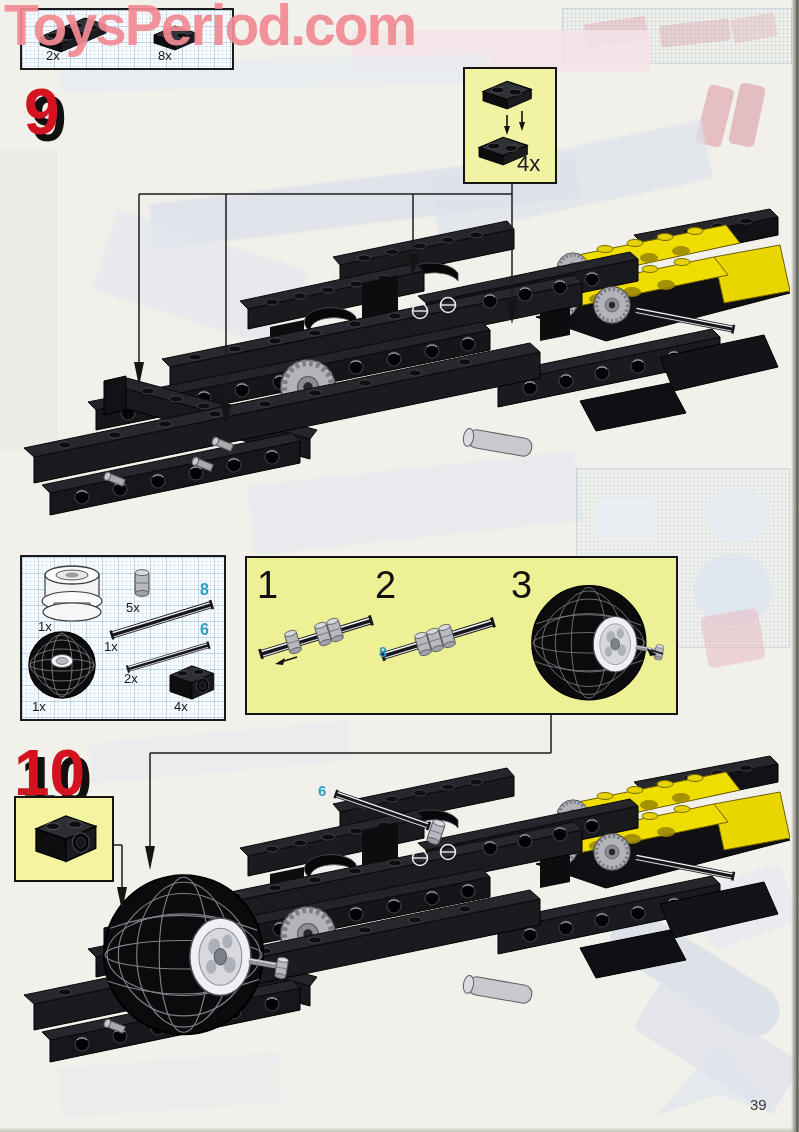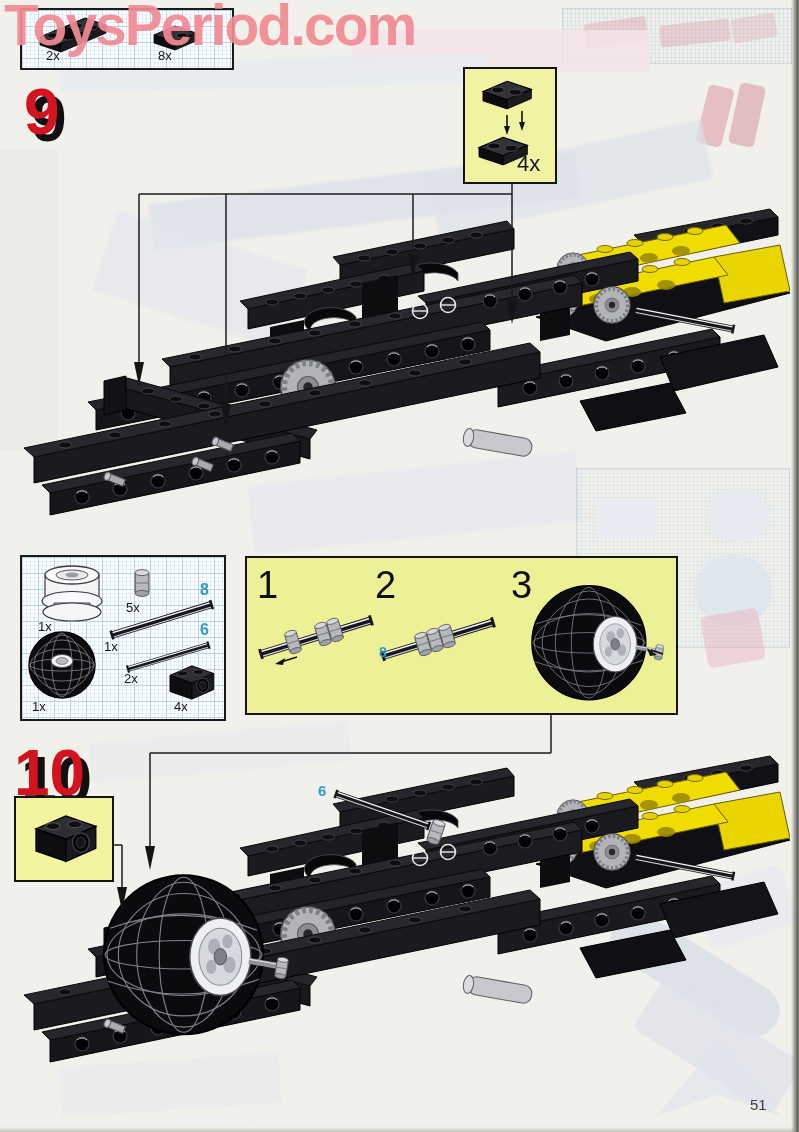--- a/index.html
+++ b/index.html
@@ -446,17 +446,17 @@
   <svg class="illus" style="left:20px;top:752px;" width="770" height="345" viewBox="0 0 770 345">
     <use href="#chassisG"></use>
     <g>
         <use href="#axleH" transform="translate(316,42) rotate(19) scale(.98)"></use>
       </g>
     <use href="#bushG" transform="translate(416,80) rotate(19) scale(1.05)"></use>
     <use href="#wheelG" transform="translate(80,115) scale(1.02)"></use>
   </svg>
   <span class="blue" style="left:318px;top:782px;font-size:15px;z-index:7;">6</span>
 
-  <div class="pagenum">51</div>
+  <div class="pagenum">39</div>
   <div class="edge-right"></div>
   <div class="edge-bottom"></div>
 
 </div>
 
 </body></html>

